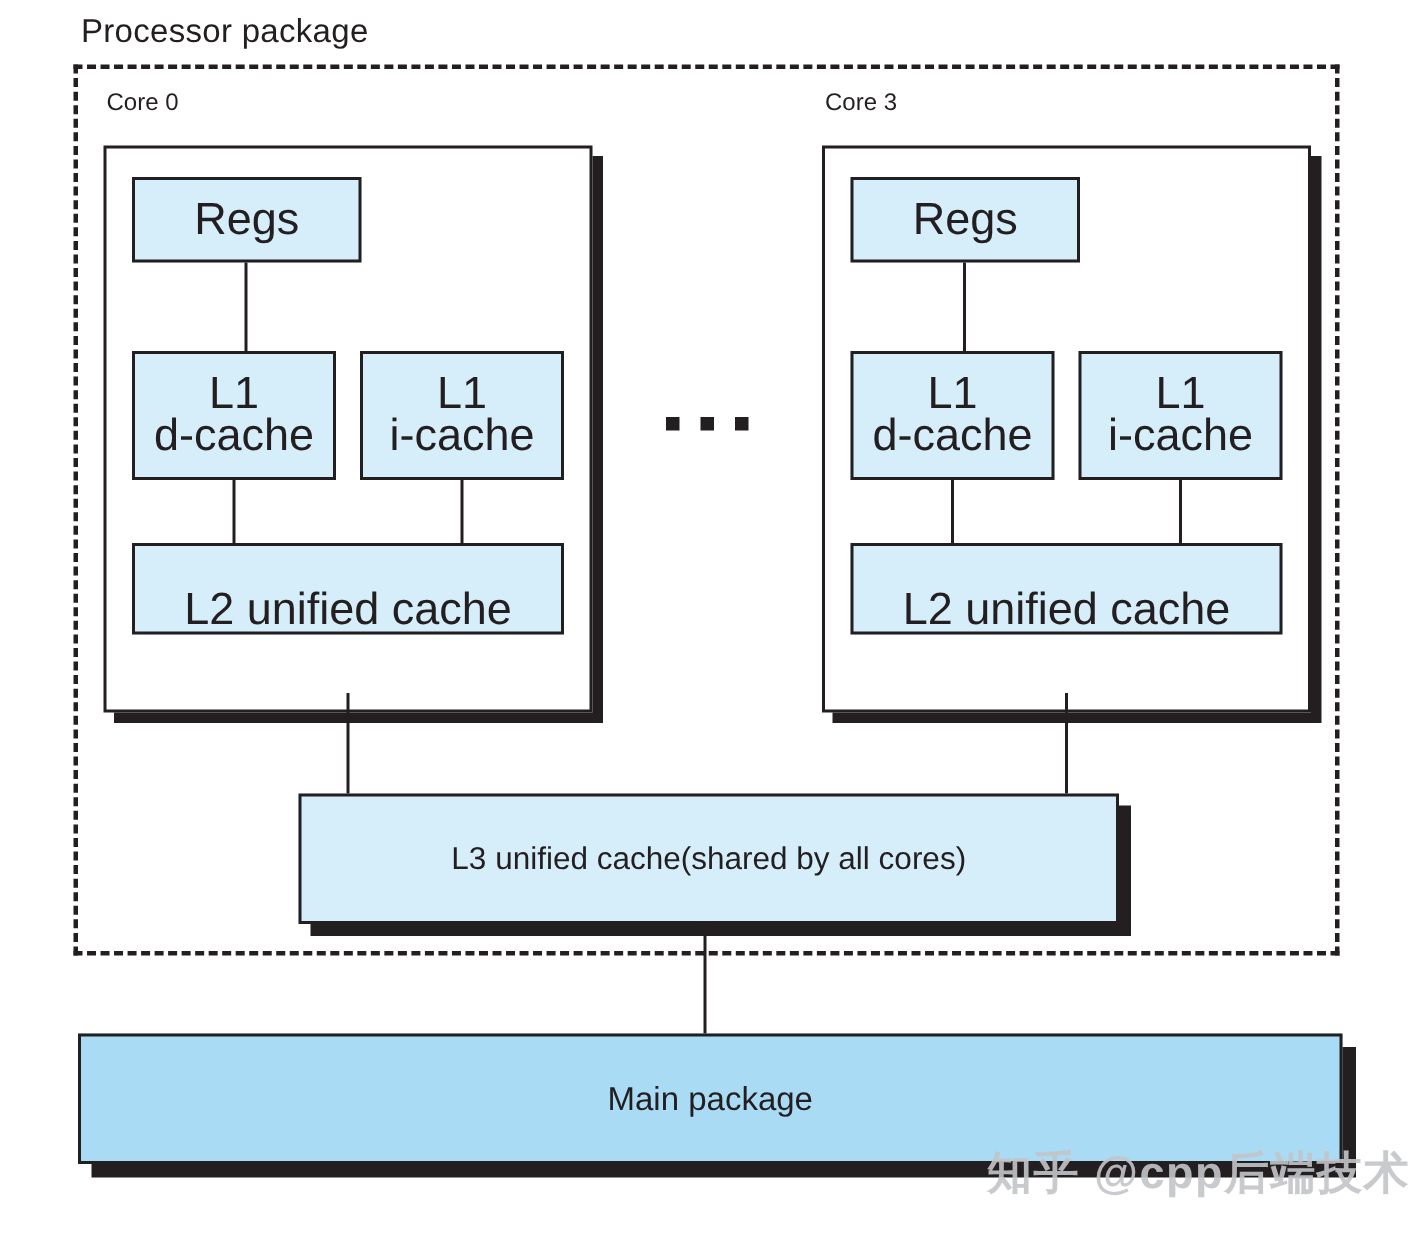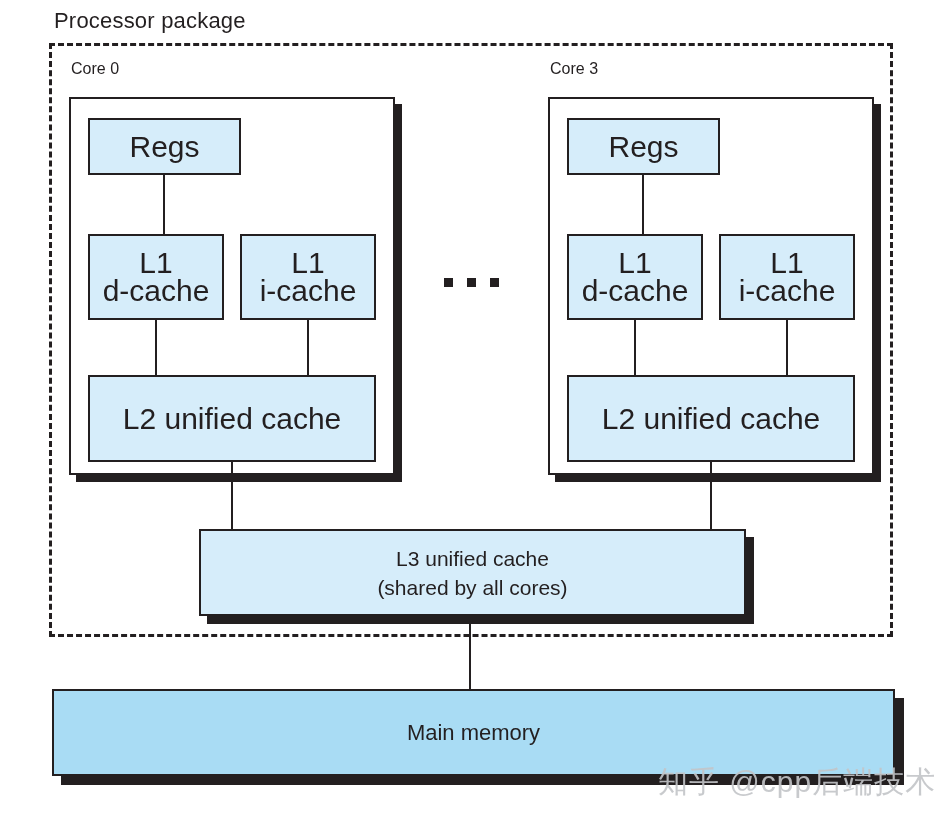--- a/index.html
+++ b/index.html
@@ -23,47 +23,47 @@
   .core-box.c0{left:69px;} .core-box.c3{left:548px;}
   .bluebox{
     position:absolute;background:var(--box-fill,#d6edfa);
     border:2px solid var(--ink,#231f20);box-sizing:border-box;
     display:flex;flex-direction:column;align-items:center;justify-content:center;
     font-size:30px;line-height:28px;text-align:center;
   }
   .regs{left:17px;top:19px;width:153px;height:57px;}
   .l1d{left:17px;top:135px;width:136px;height:86px;}
   .l1i{left:169px;top:135px;width:136px;height:86px;}
-  .l2{left:17px;top:276px;width:288px;height:87px;}
+  .l2{left:17px;top:263px;width:288px;height:61px;justify-content:flex-end;}
   .vline{position:absolute;width:2px;background:var(--ink,#231f20);}
   .conn-regs{left:92px;top:76px;height:59px;}
   .conn-l1d{left:84px;top:221px;height:57px;}
   .conn-l1i{left:236px;top:221px;height:57px;}
   .conn-l2l3-left{left:231px;top:462px;height:67px;z-index:3;}
   .conn-l2l3-right{left:710px;top:462px;height:67px;z-index:3;}
   .conn-l3mem{left:469px;top:615px;height:74px;z-index:3;}
   .dots{position:absolute;left:444px;top:278px;display:flex;gap:14px;}
   .dots .dot{width:9px;height:9px;background:var(--ink,#231f20);}
   .l3-box{
     position:absolute;left:199px;top:529px;width:547px;height:87px;
     background:var(--box-fill,#d6edfa);border:2px solid var(--ink,#231f20);
     box-sizing:border-box;box-shadow:8px 8px 0 0 var(--ink,#231f20);
-    display:flex;flex-direction:column;align-items:center;justify-content:center;
+    display:flex;flex-direction:row;align-items:center;justify-content:center;
     font-size:21px;line-height:29px;text-align:center;z-index:2;
   }
   .mem-box{
     position:absolute;left:52px;top:689px;width:843px;height:87px;
     background:var(--memory-fill,#a9dcf4);border:2px solid var(--ink,#231f20);
     box-sizing:border-box;box-shadow:9px 9px 0 0 var(--ink,#231f20);
     display:flex;align-items:center;justify-content:center;font-size:22px;z-index:2;
   }
   .watermark{
     position:absolute;left:658px;top:762px;z-index:10;
     font-size:30px;letter-spacing:1px;color:var(--watermark-color,#c3c5c8);
-    opacity:.9;white-space:nowrap;
+    opacity:.9;white-space:nowrap;font-weight:bold;
   }
 </style>
 </head>
 <body>
 
 <div class="canvas">
 
   <div class="pkg-title">Processor package</div>
 
   <div class="pkg-box"></div>
@@ -120,18 +120,18 @@
   <div class="vline conn-l2l3-right"></div>
 
   <div class="l3-box">
     <span>L3 unified cache</span>
     <span>(shared by all cores)</span>
   </div>
 
   <div class="vline conn-l3mem"></div>
 
   <div class="mem-box">
-    <span>Main memory</span>
+    <span>Main package</span>
   </div>
 
   <div class="watermark">知乎 @cpp后端技术</div>
 
 </div>
 
 </body></html>

